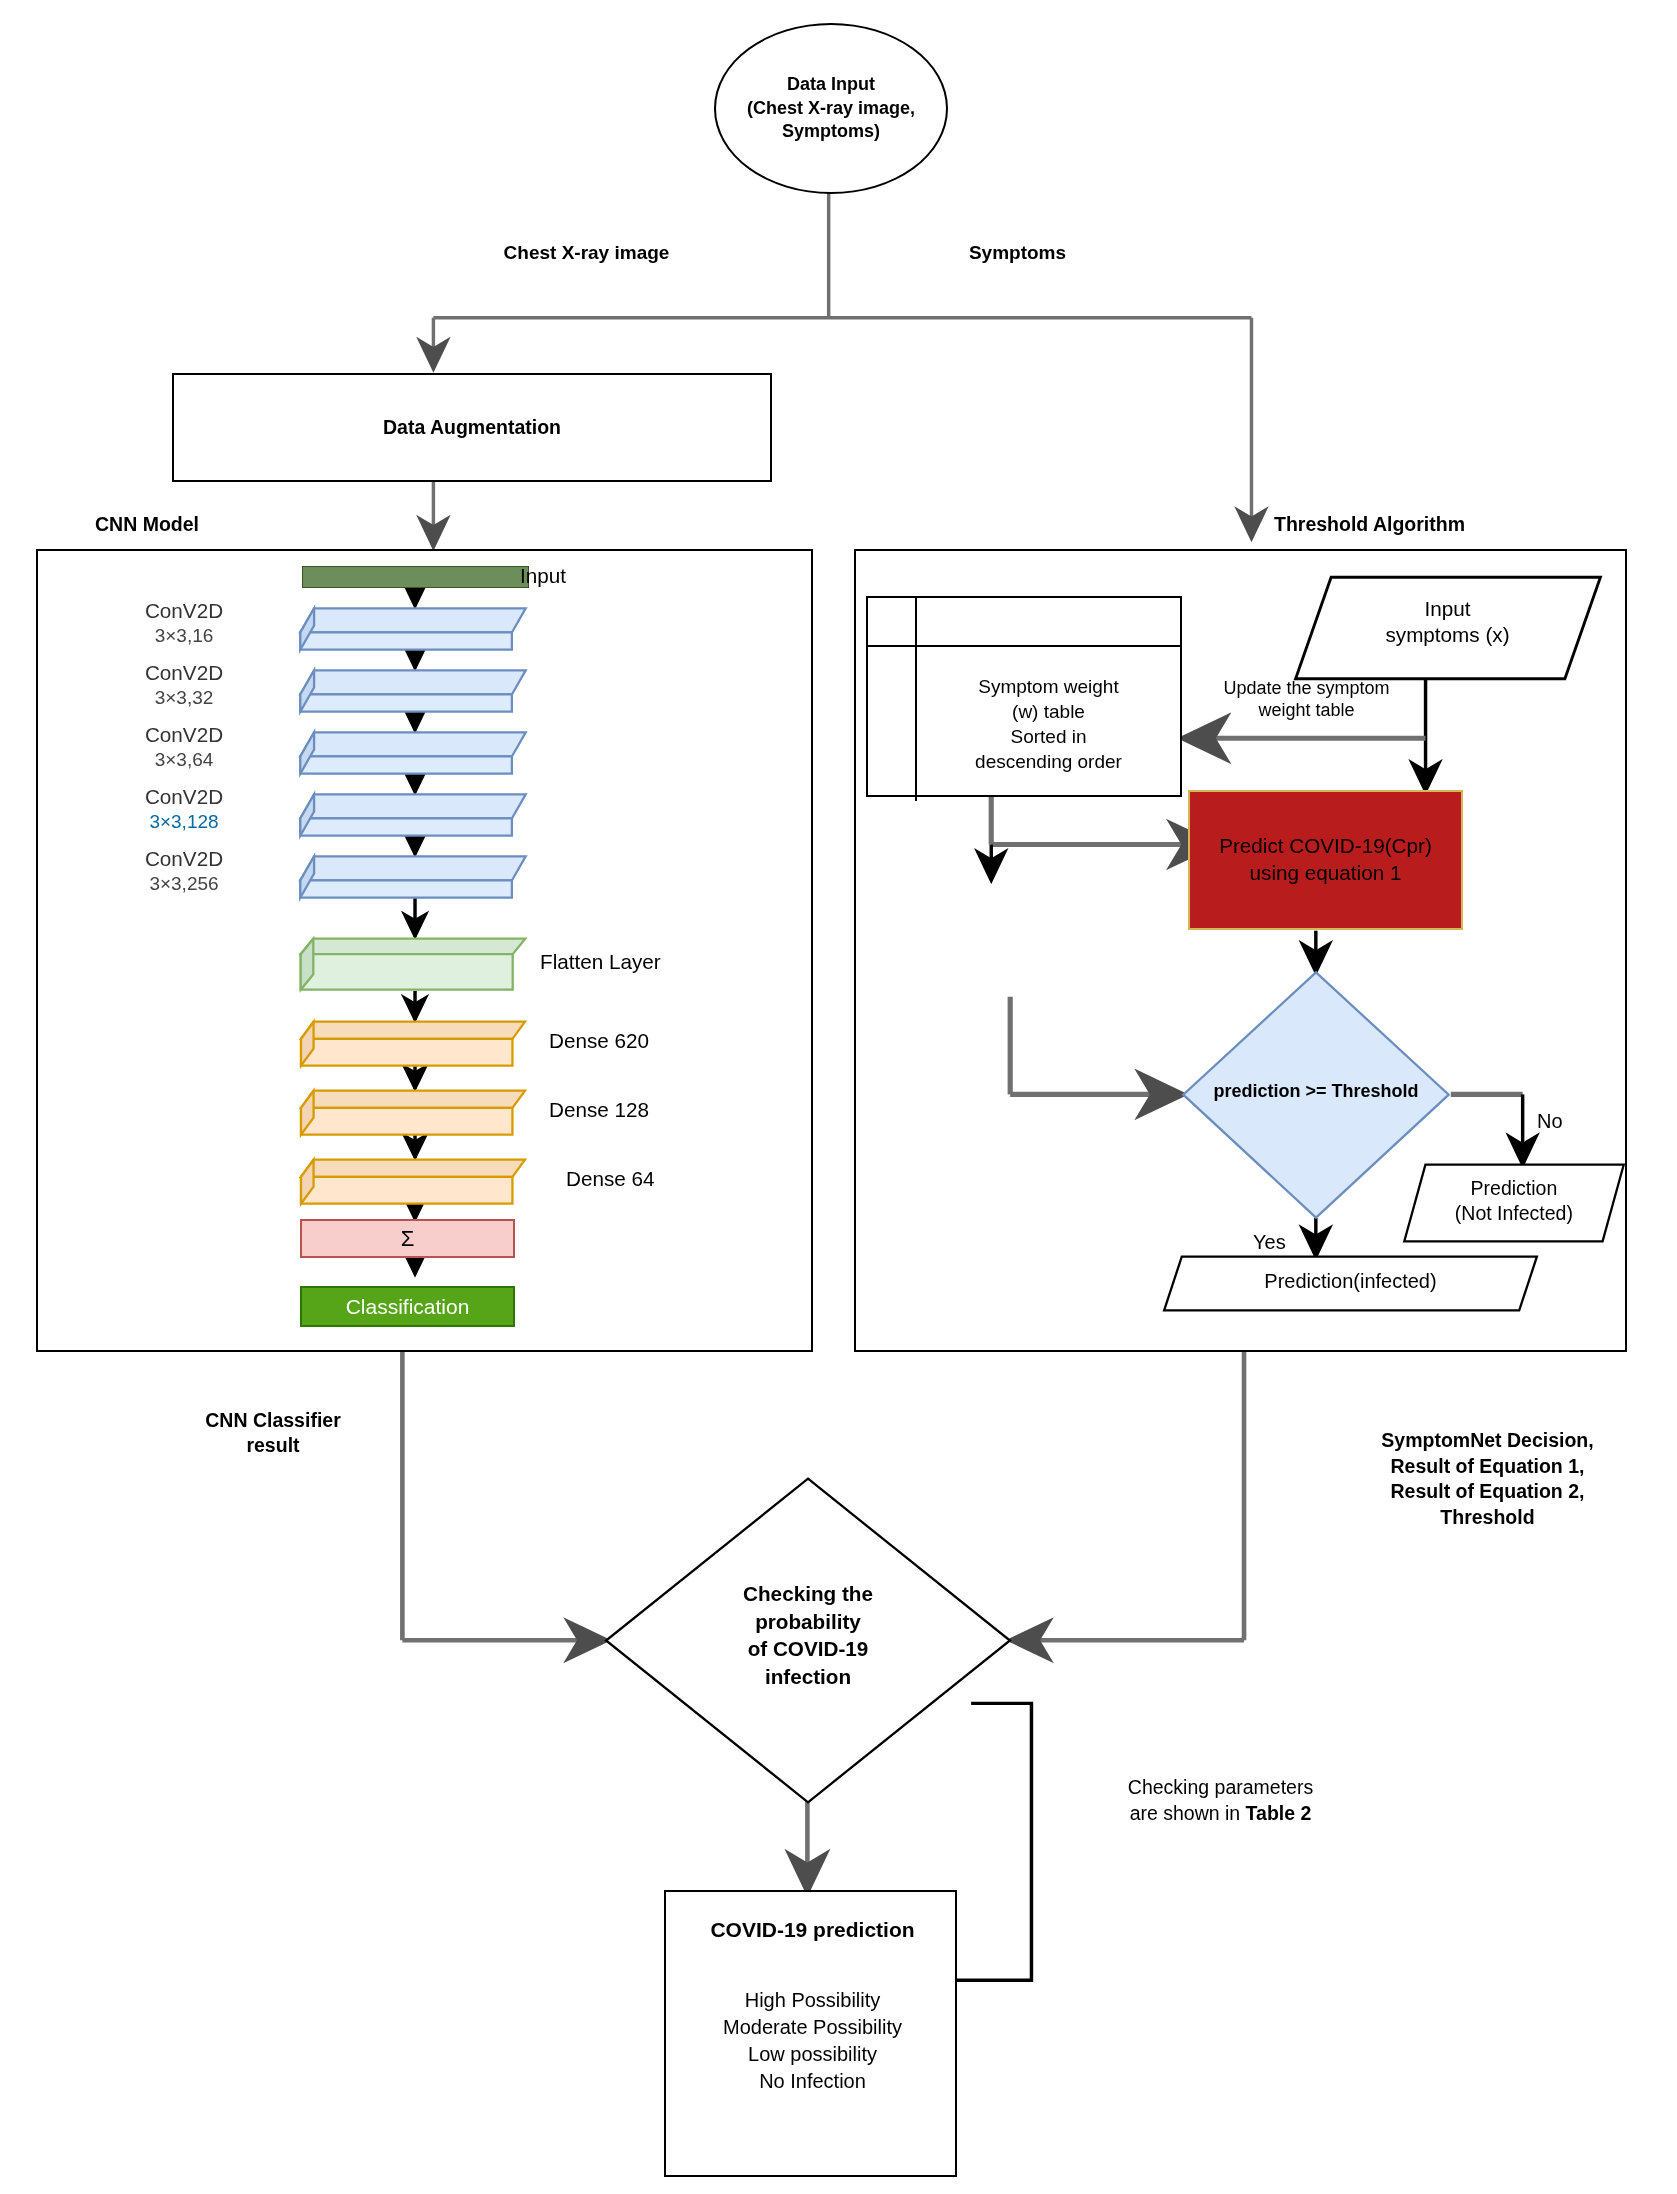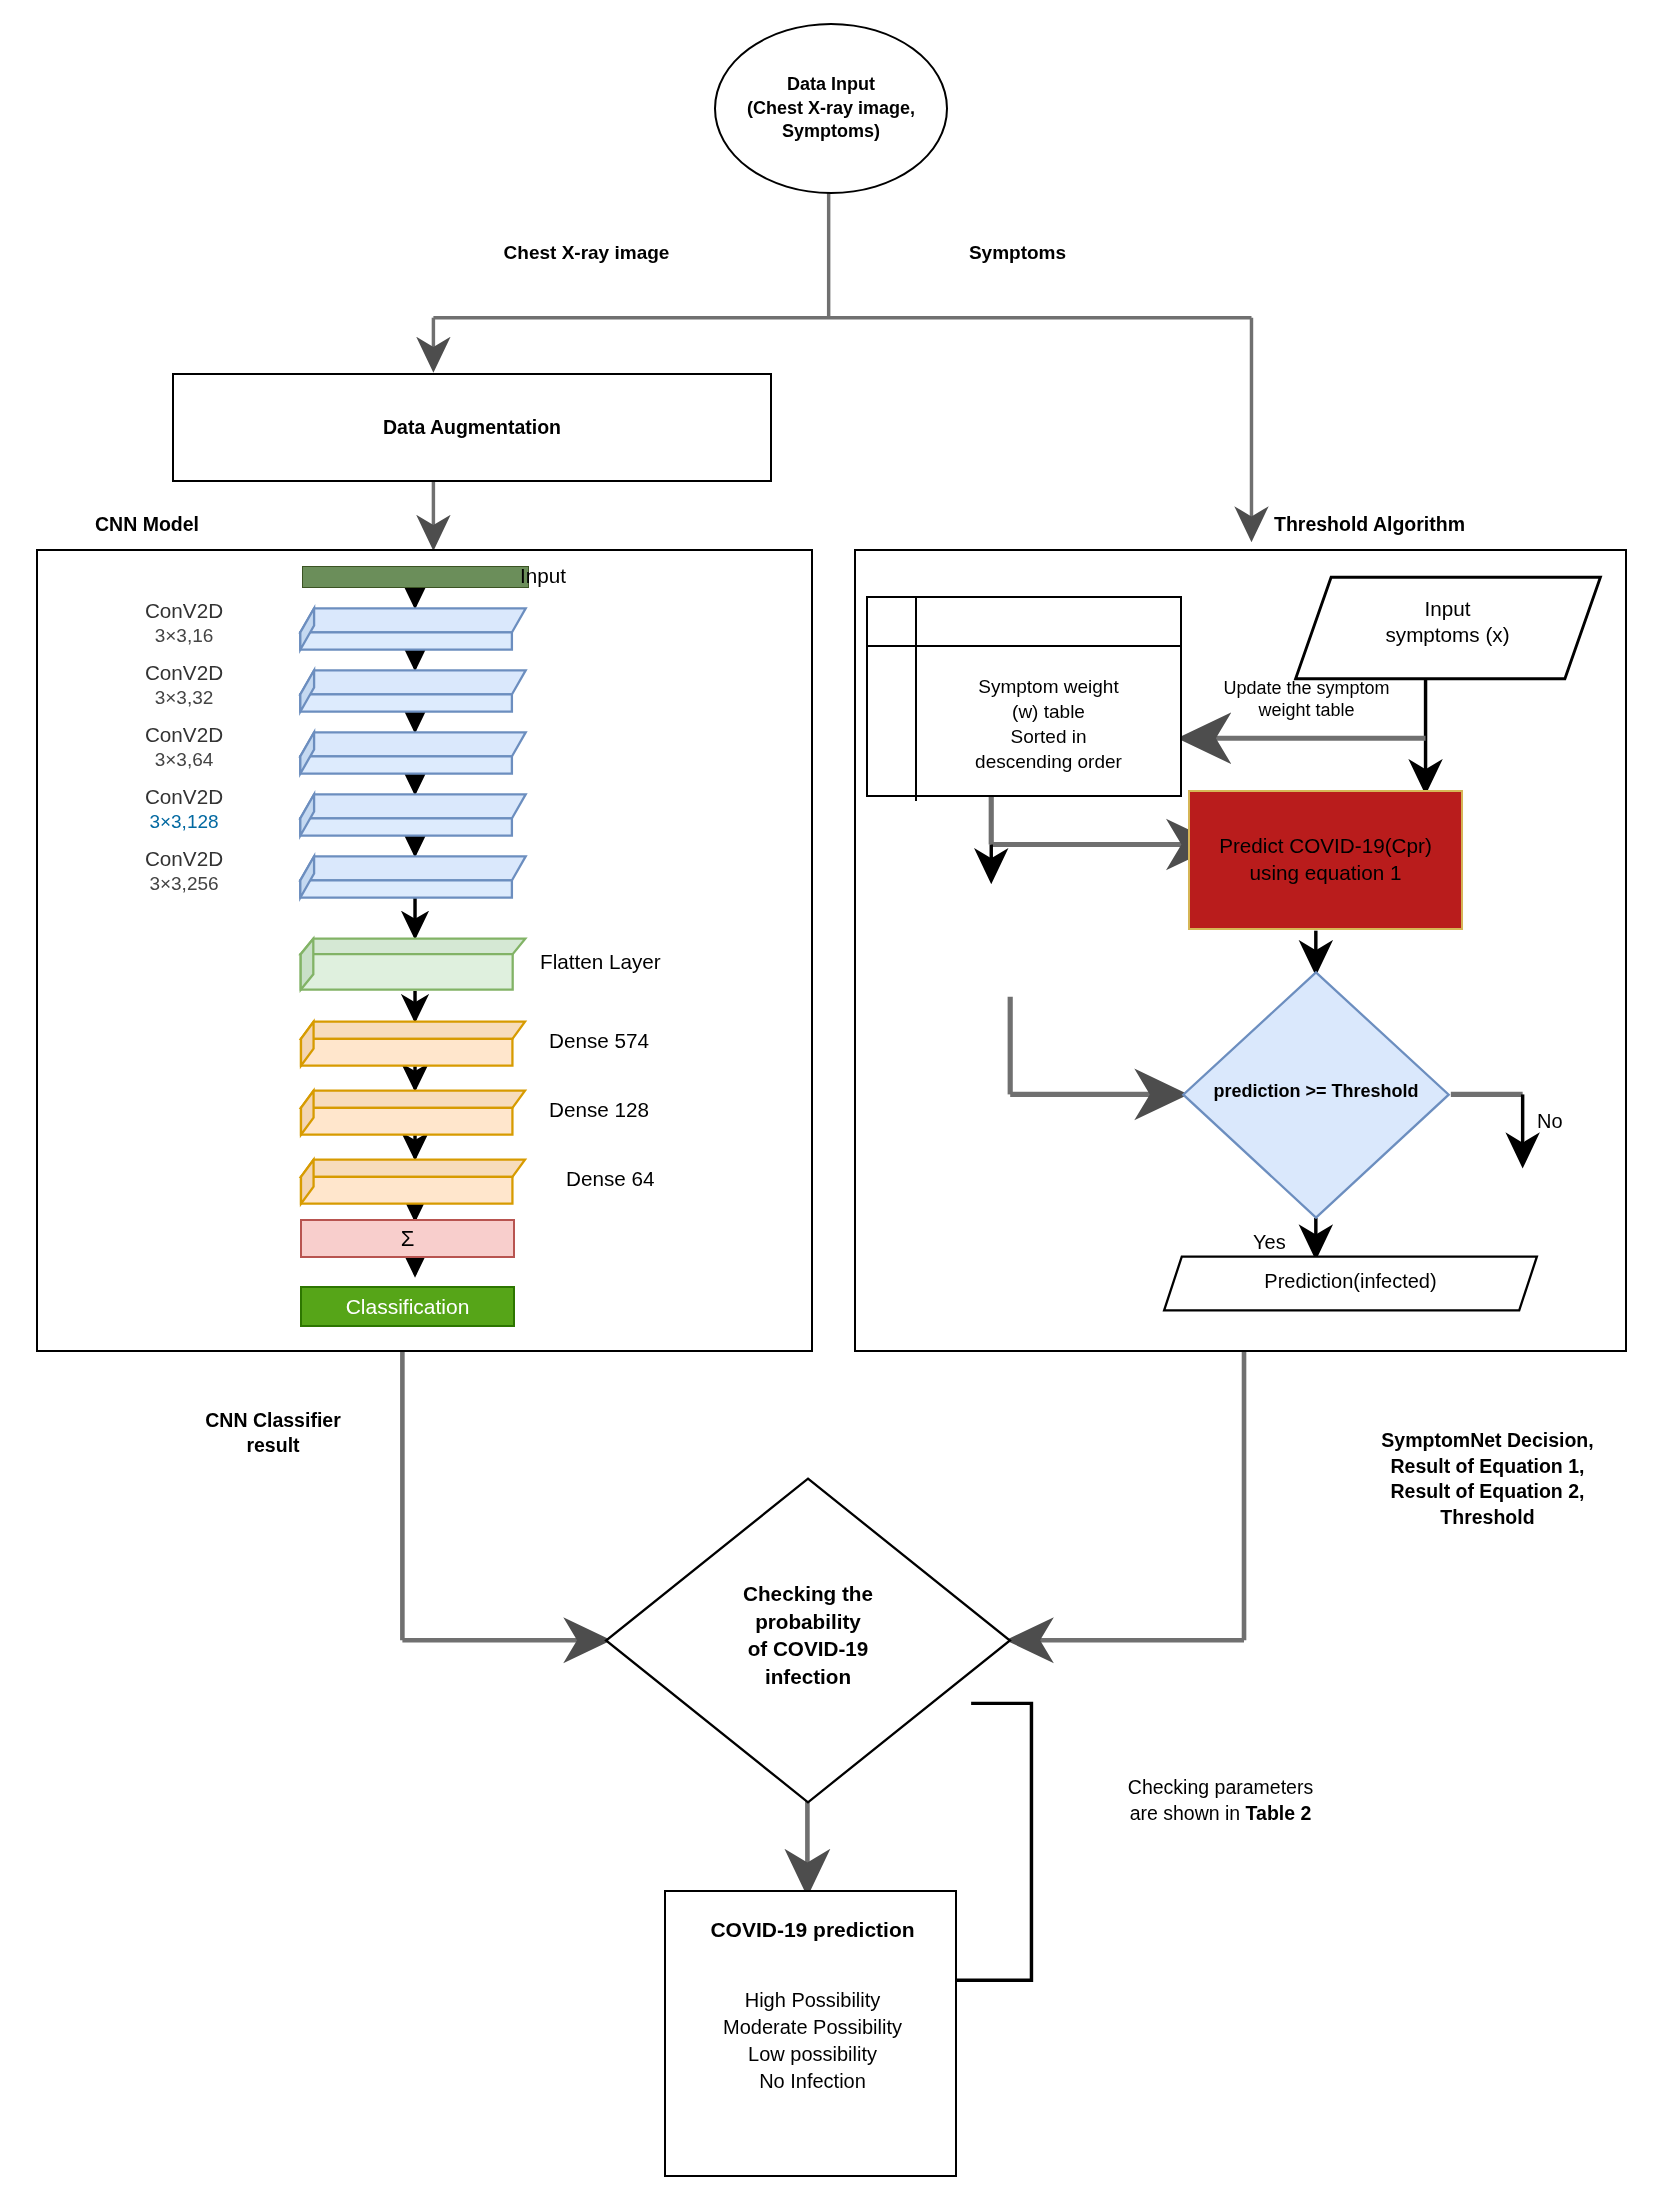--- a/index.html
+++ b/index.html
@@ -185,21 +185,21 @@
   </div>
   <div class="txt" style="left:540px;top:949px;font-size:20.7px;">Flatten Layer</div>
 
   <div class="layer3d" style="left:298px;top:1020px;width:230px;height:48px;">
     <svg viewBox="0 0 400 84" style="position:absolute;left:0;top:0;width:230px;height:48px;">
       <polygon points="26,3 396,3 374,33 4,33" fill="#F7DCBC" stroke="#D79B00" stroke-width="4"></polygon>
       <polygon points="4,33 374,33 374,80 4,80" fill="#FFE6CC" stroke="#D79B00" stroke-width="4"></polygon>
       <polygon points="26,3 4,33 4,80 26,50" fill="#F3D5B3" stroke="#D79B00" stroke-width="4"></polygon>
     </svg>
   </div>
-  <div class="txt" style="left:549px;top:1028px;font-size:20.7px;">Dense 574</div>
+  <div class="txt" style="left:549px;top:1028px;font-size:20.7px;">Dense 620</div>
 
   <div class="layer3d" style="left:298px;top:1089px;width:230px;height:48px;">
     <svg viewBox="0 0 400 84" style="position:absolute;left:0;top:0;width:230px;height:48px;">
       <polygon points="26,3 396,3 374,33 4,33" fill="#F7DCBC" stroke="#D79B00" stroke-width="4"></polygon>
       <polygon points="4,33 374,33 374,80 4,80" fill="#FFE6CC" stroke="#D79B00" stroke-width="4"></polygon>
       <polygon points="26,3 4,33 4,80 26,50" fill="#F3D5B3" stroke="#D79B00" stroke-width="4"></polygon>
     </svg>
   </div>
   <div class="txt" style="left:549px;top:1097px;font-size:20.7px;">Dense 128</div>
 
@@ -258,20 +258,27 @@
   <div class="abs" style="left:1181px;top:970px;width:270px;height:250px;">
     <svg viewBox="0 0 470 435" style="position:absolute;left:0;top:0;width:270px;height:250px;">
       <polygon points="235,4 466,217 235,431 4,217" fill="#DAE8FC" stroke="#6C8EBF" stroke-width="4"></polygon>
     </svg>
     <span class="abs ctr bold" style="left:8.6px;top:111px;width:253px;font-size:18px;">prediction &gt;= Threshold</span>
   </div>
 
   <div class="txt" style="left:1537px;top:1109px;font-size:20px;">No</div>
   <div class="txt" style="left:1253px;top:1230px;font-size:20px;">Yes</div>
 
+  <div class="abs" style="left:1402px;top:1163px;width:224px;height:80px;">
+    <svg viewBox="0 0 390 140" style="position:absolute;left:0;top:0;width:224px;height:80px;">
+      <polygon points="40,3 387,3 350,137 3,137" fill="#fff" stroke="#000" stroke-width="4"></polygon>
+    </svg>
+    <span class="abs ctr" style="left:14.4px;top:12.6px;width:195px;font-size:19.5px;white-space:pre-line;line-height:1.28;">Prediction
+(Not Infected)</span>
+  </div>
 
   <div class="abs" style="left:1161px;top:1255px;width:379px;height:57px;">
     <svg viewBox="0 0 660 100" style="position:absolute;left:0;top:0;width:379px;height:57px;">
       <polygon points="34,3 657,3 626,97 3,97" fill="#fff" stroke="#000" stroke-width="4"></polygon>
     </svg>
     <span class="abs ctr" style="left:11.5px;top:15px;width:356px;font-size:20px;">Prediction(infected)</span>
   </div>
 
   <div class="txt bold ctr" style="left:155px;top:1408px;width:236px;font-size:19.5px;white-space:pre-line;line-height:1.3;">CNN Classifier
 result</div>

